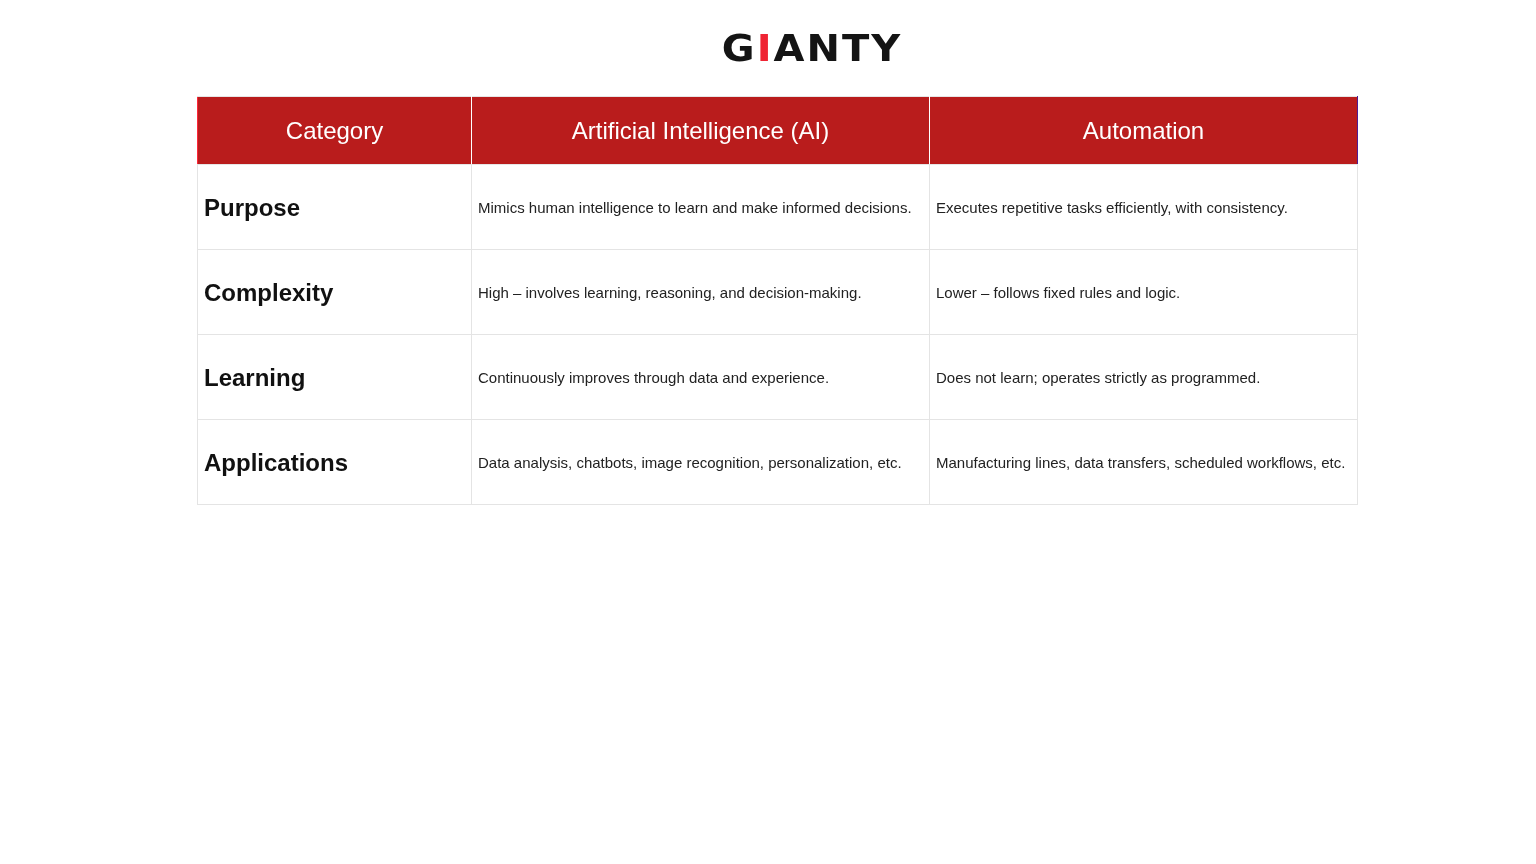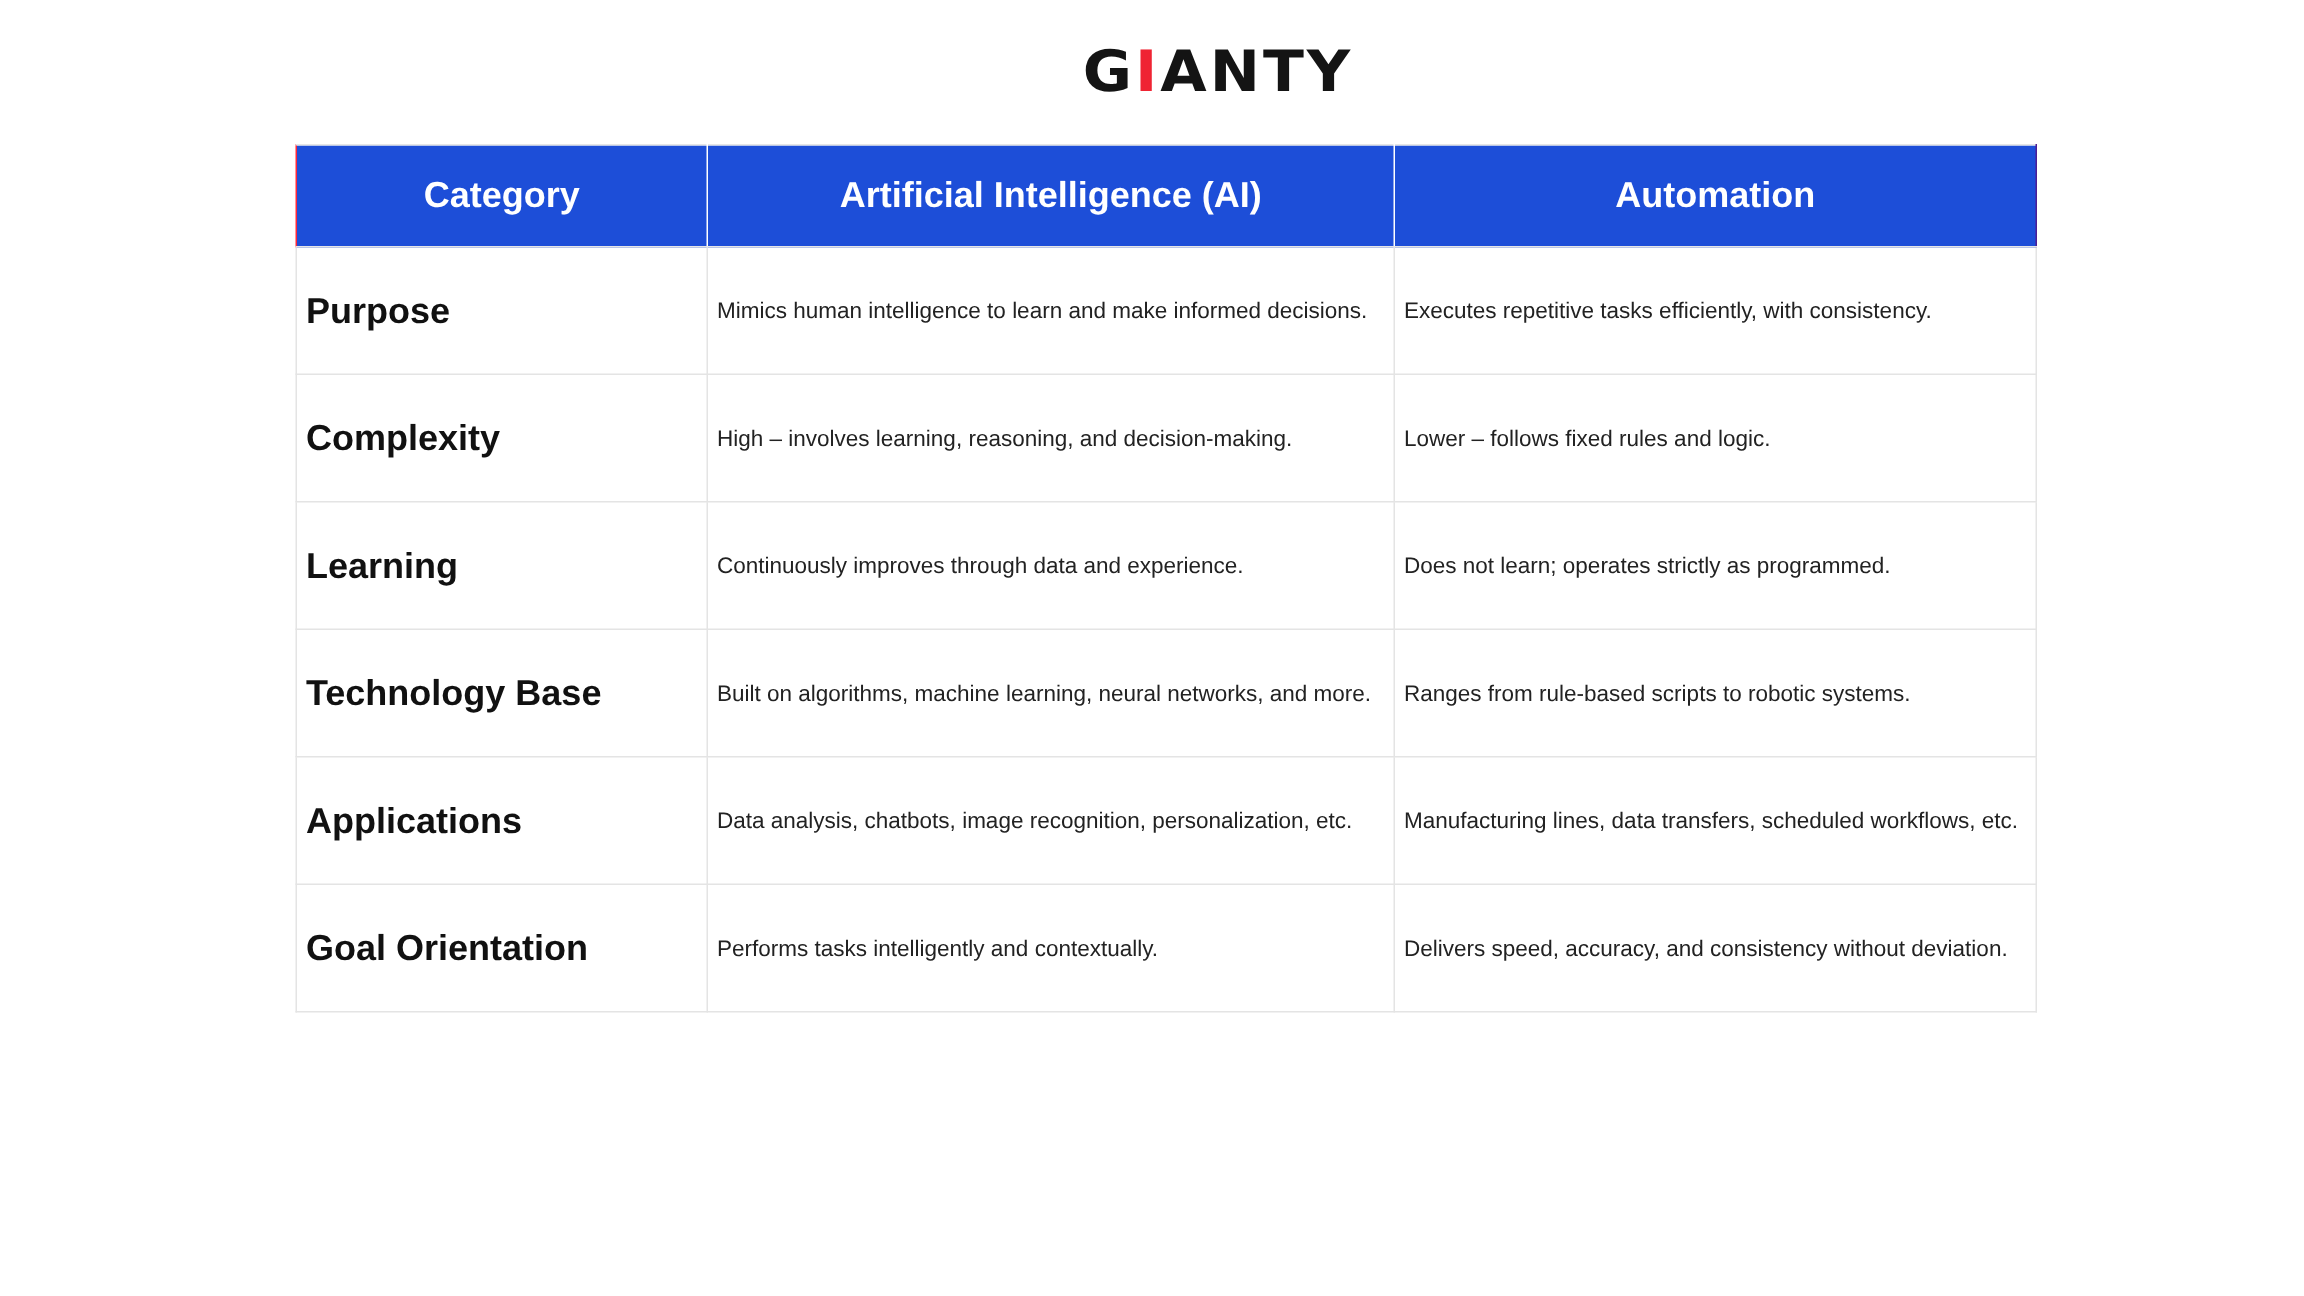--- a/index.html
+++ b/index.html
@@ -11,21 +11,21 @@
     .logo { position: relative; font-family: "DejaVu Sans", sans-serif; font-weight: 900; font-size: 40px; letter-spacing: 2px; color: #141414; line-height: 44px; transform: scaleY(0.95); }
     .logo .l-red { color: #ef2433; }
     table.cmp {
       position: absolute; left: 197px; top: 96px; width: 1160px;
       border-collapse: collapse; table-layout: fixed;
     }
     table.cmp col.c1 { width: 274px; }
     table.cmp col.c2 { width: 458px; }
     table.cmp col.c3 { width: 428px; }
     thead th {
-      background: #1d4ed8; color: #ffffff; font-weight: bold; font-size: 24px;
+      background: #b91c1c; color: #ffffff; font-weight: normal; font-size: 24px;
       height: 67px; padding: 0; text-align: center; border: 1px solid #e6e6e6;
       border-left: 1px solid #ffffff; border-right: 1px solid #ffffff;
     }
     thead th:first-child { border-left: 1px solid #fe2639; }
     thead th:last-child { border-right: 1px solid #4c1d95; text-align: center; }
     tbody td {
       border: 1px solid #e4e4e4; height: 84px; padding: 0 6px; vertical-align: middle;
       font-size: 15px; line-height: 37px; color: #222;
     }
     tbody td.cat { font-weight: bold; font-size: 24px; color: #111; }
@@ -62,28 +62,18 @@
       <td class="cat">Complexity</td>
       <td>High – involves learning, reasoning, and decision-making.</td>
       <td>Lower – follows fixed rules and logic.</td>
     </tr>
     <tr>
       <td class="cat">Learning</td>
       <td>Continuously improves through data and experience.</td>
       <td>Does not learn; operates strictly as programmed.</td>
     </tr>
     <tr>
-      <td class="cat">Technology Base</td>
-      <td>Built on algorithms, machine learning, neural networks, and more.</td>
-      <td>Ranges from rule-based scripts to robotic systems.</td>
-    </tr>
-    <tr>
       <td class="cat">Applications</td>
       <td>Data analysis, chatbots, image recognition, personalization, etc.</td>
       <td>Manufacturing lines, data transfers, scheduled workflows, etc.</td>
-    </tr>
-    <tr>
-      <td class="cat">Goal Orientation</td>
-      <td>Performs tasks intelligently and contextually.</td>
-      <td>Delivers speed, accuracy, and consistency without deviation.</td>
     </tr>
   </tbody>
 </table>
 
 </body></html>

